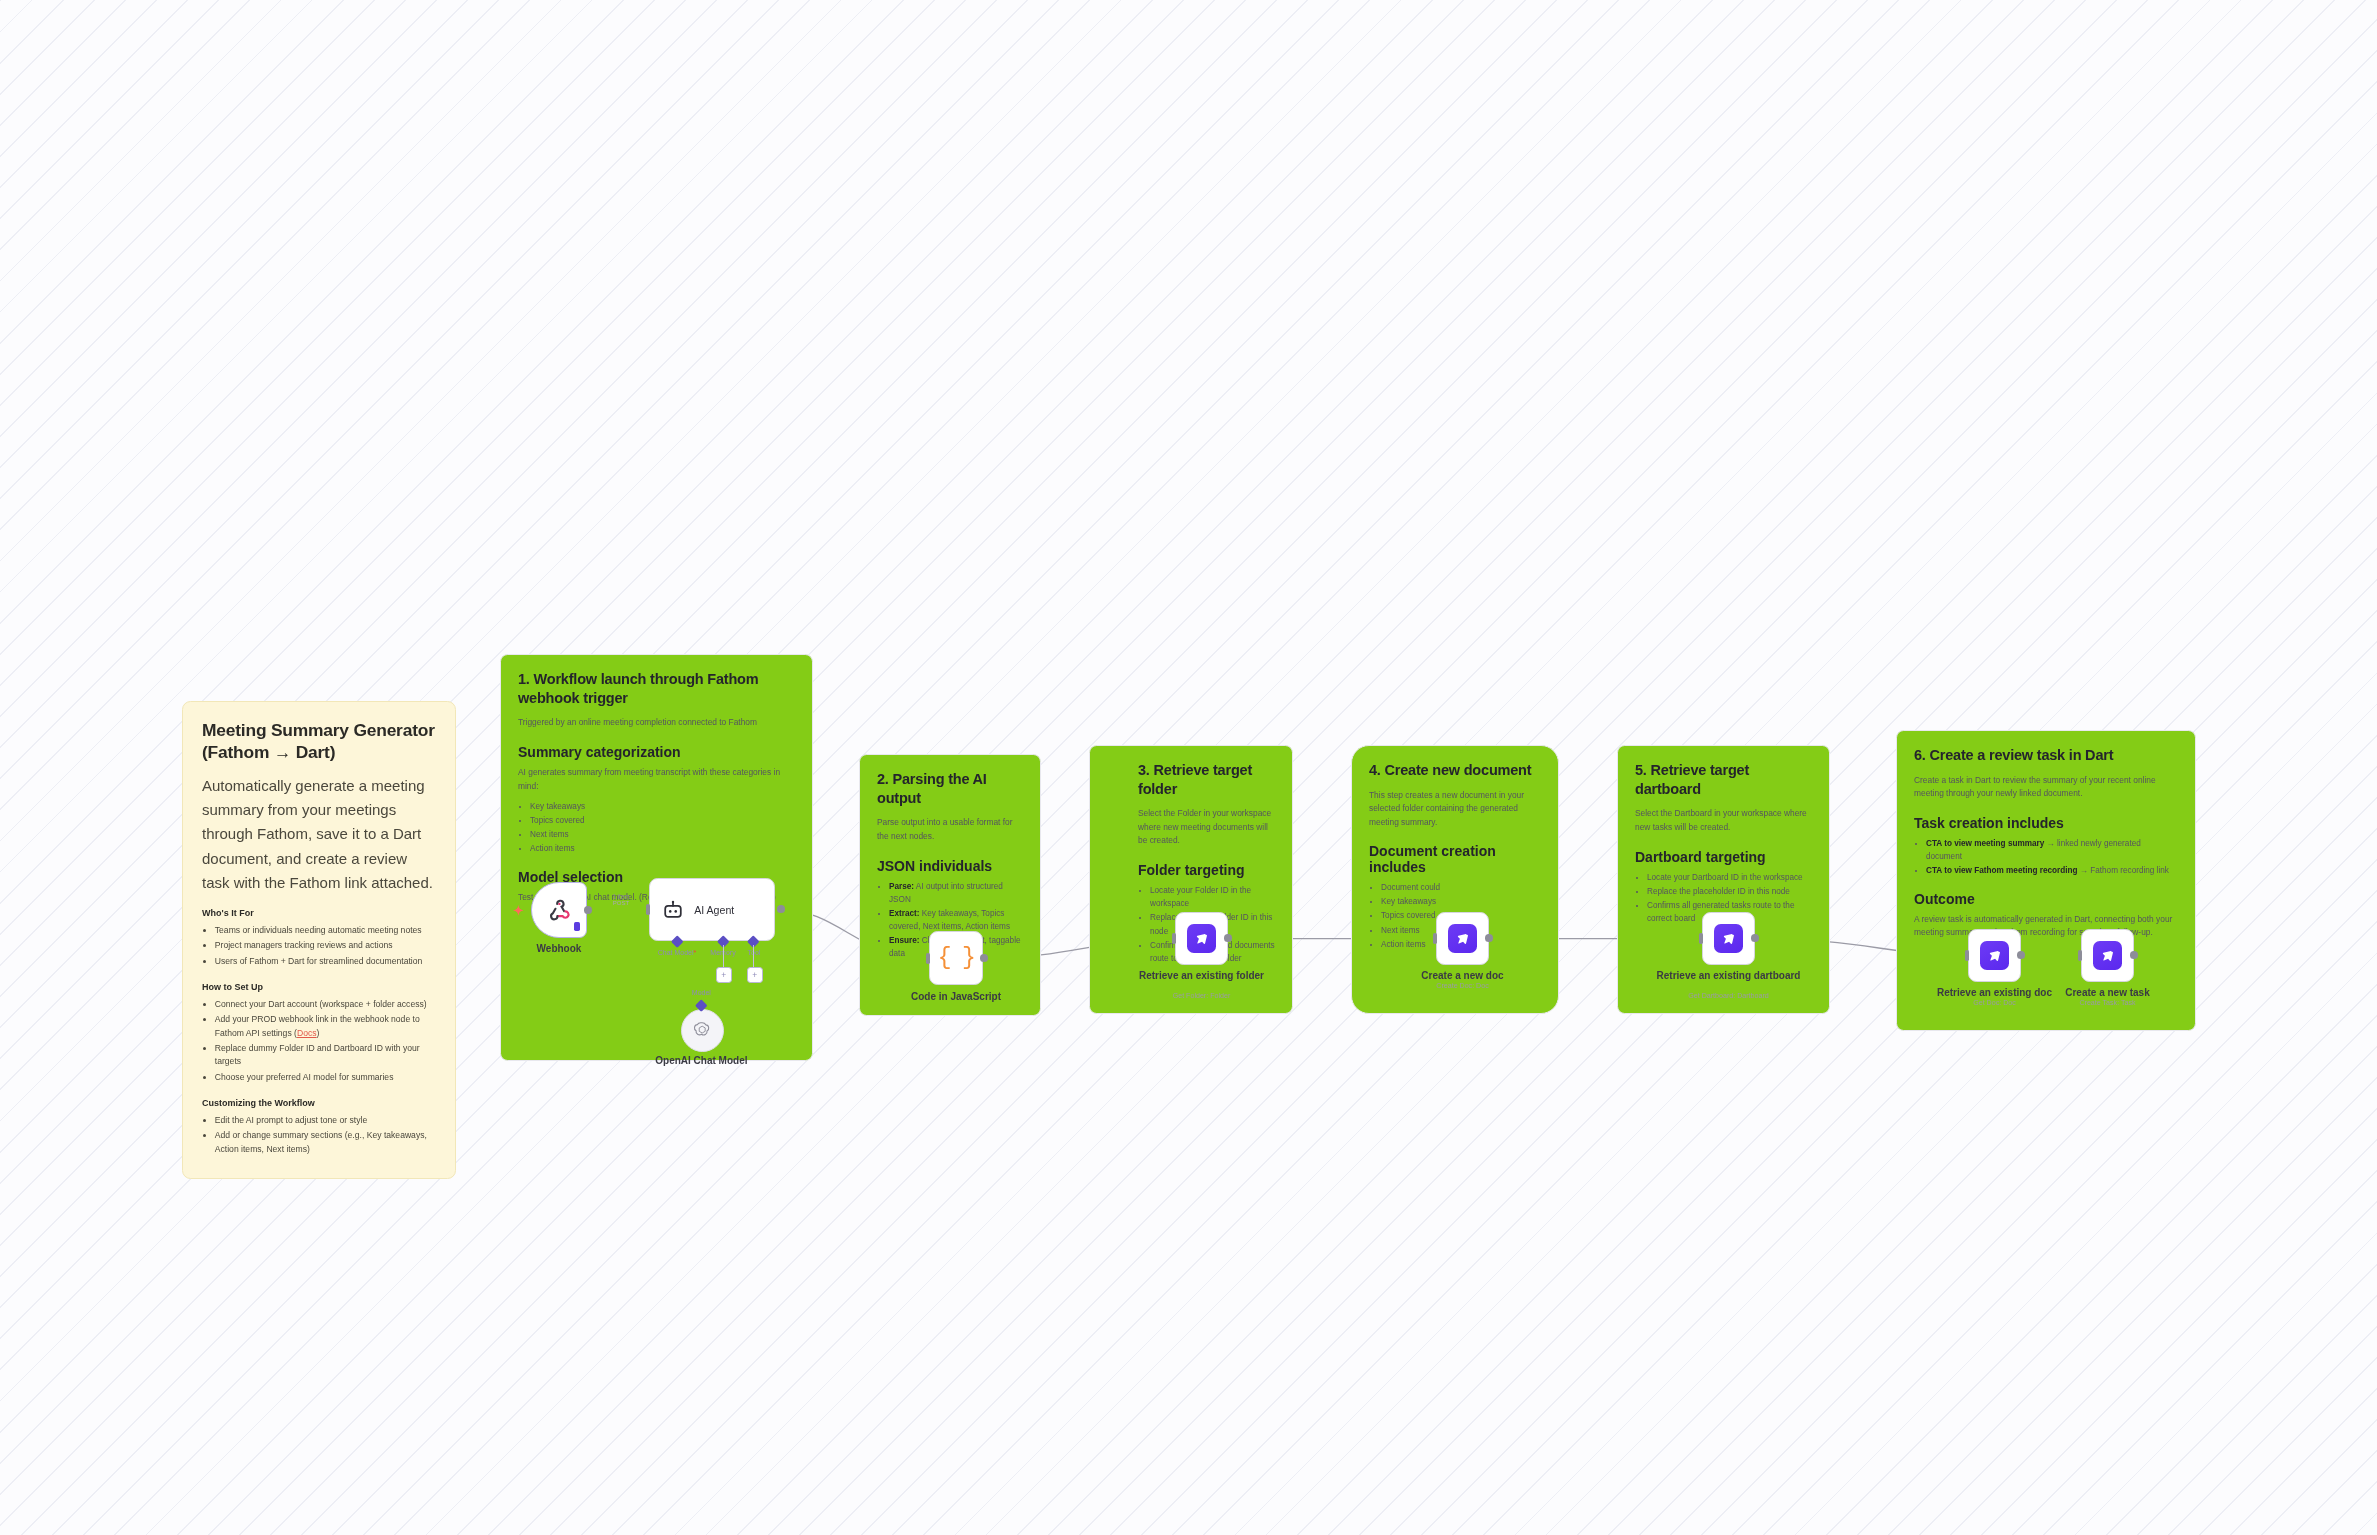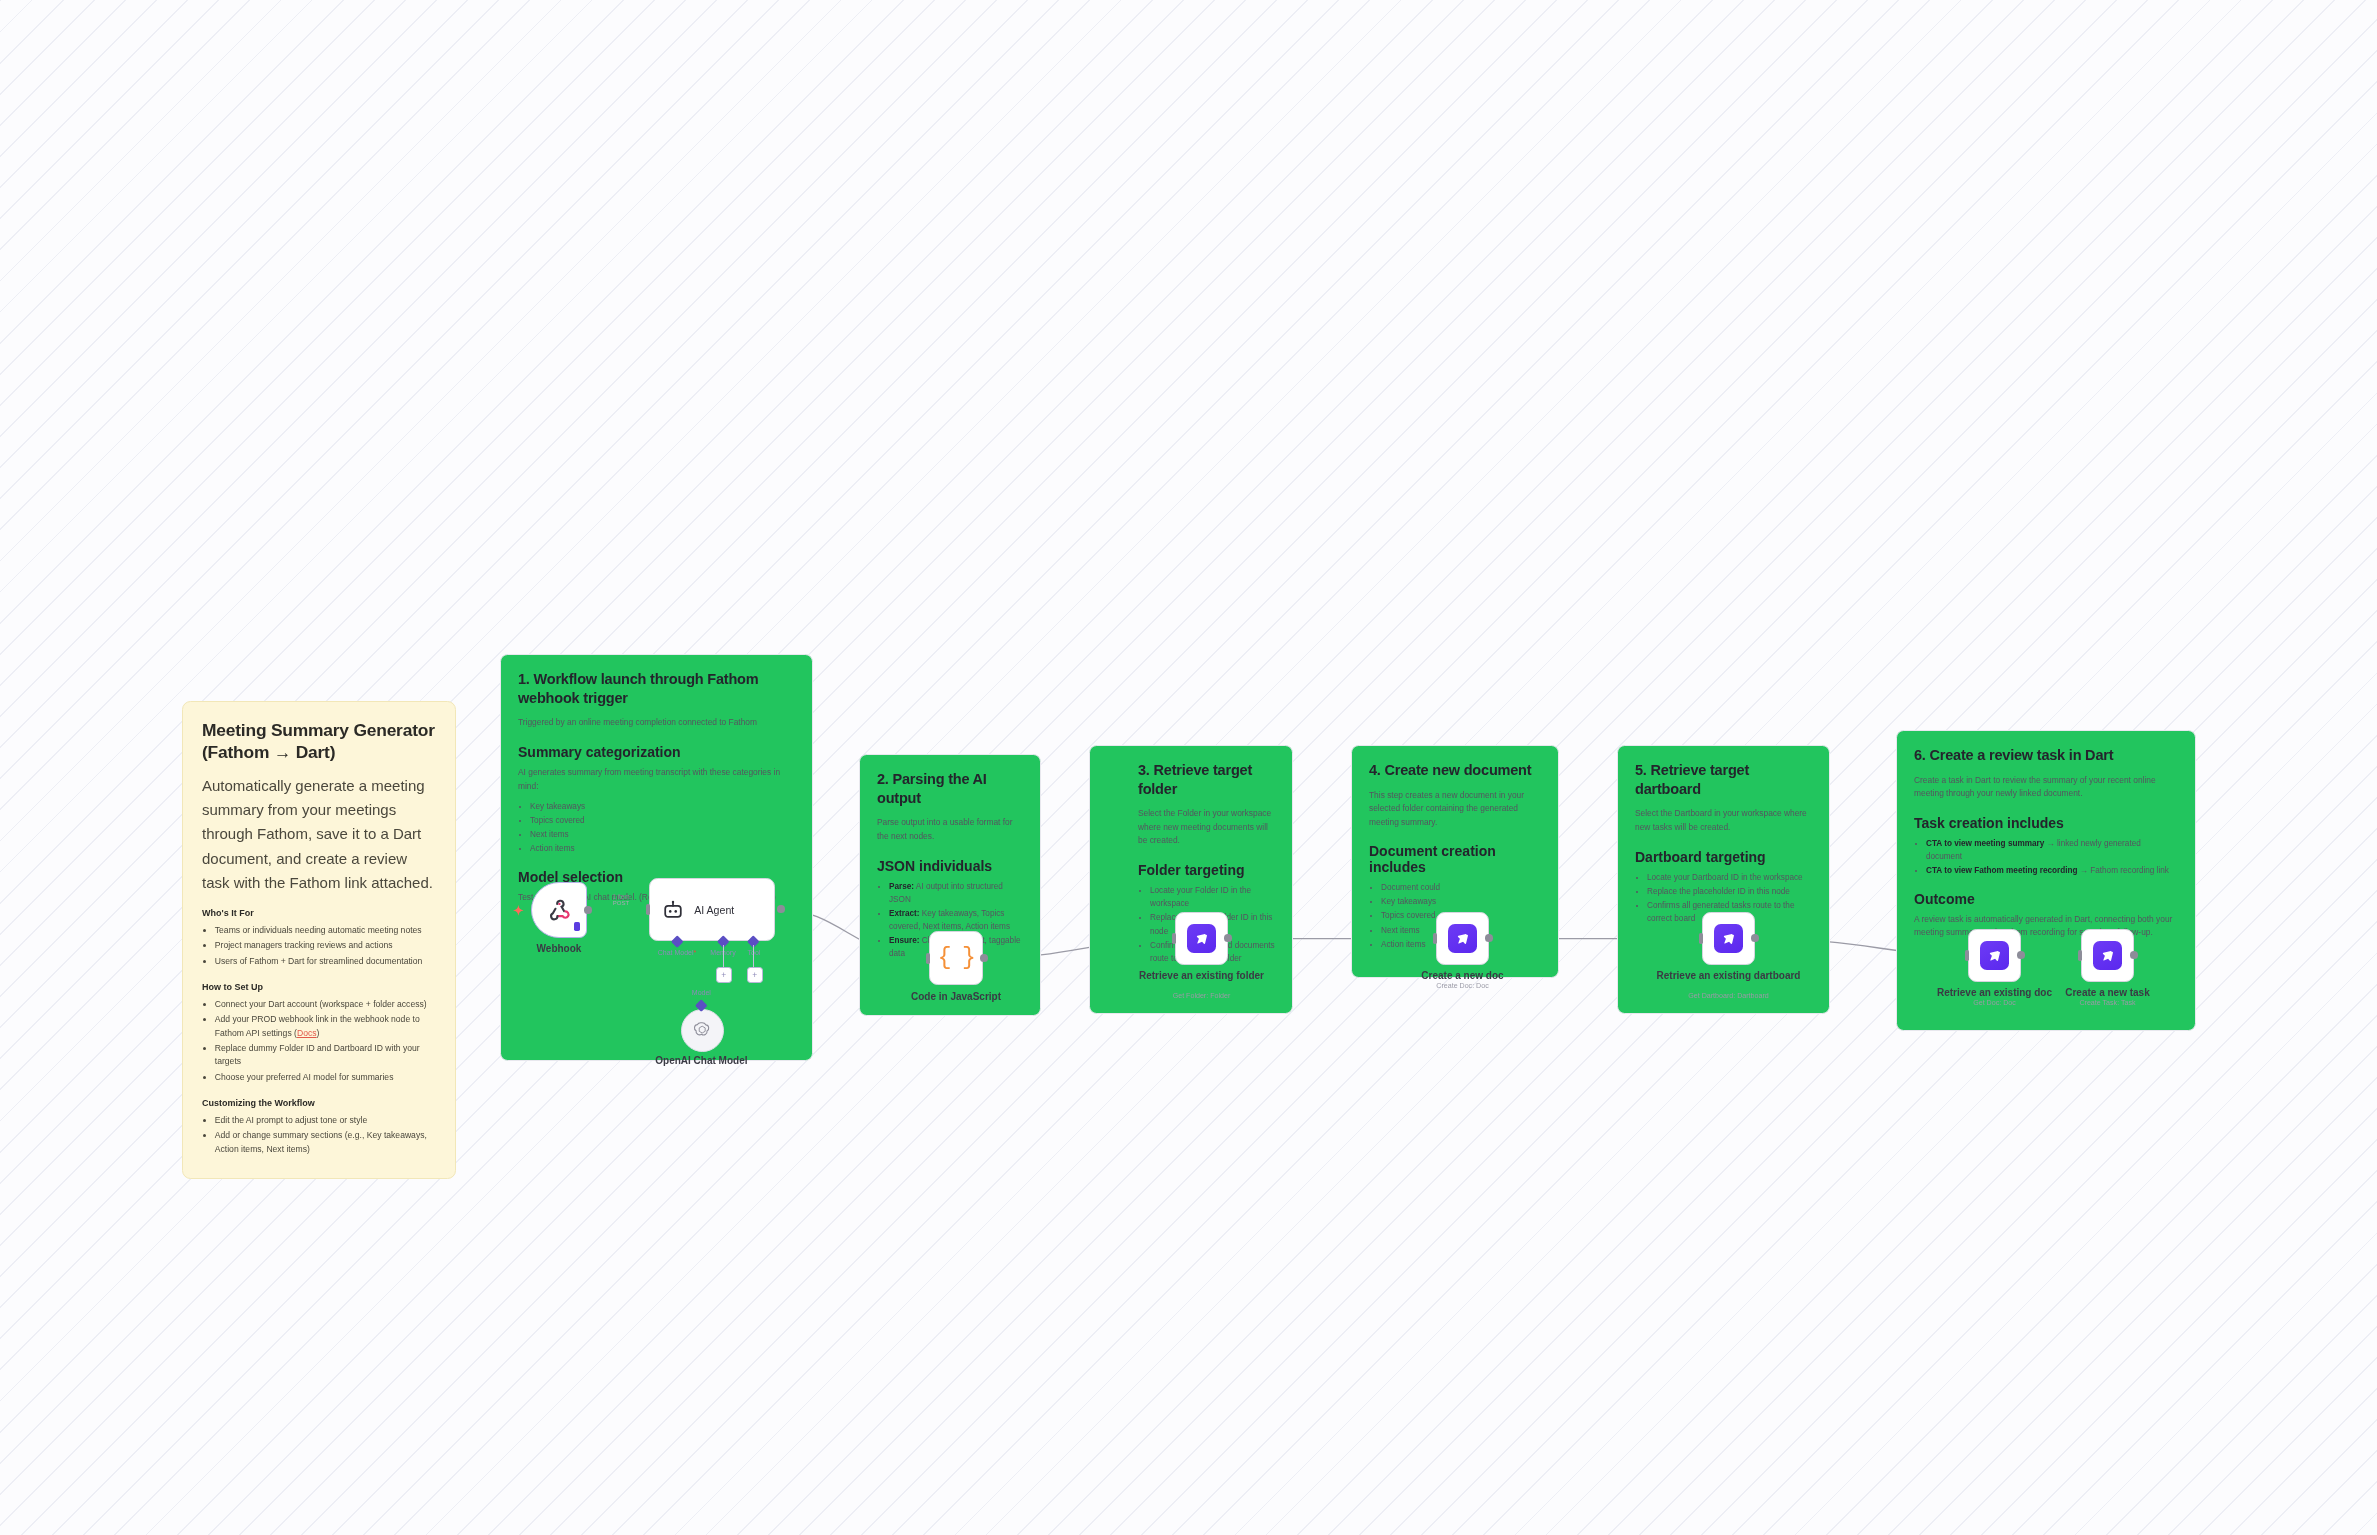--- a/index.html
+++ b/index.html
@@ -39,21 +39,21 @@
   }
   .sticky p{font-size:15px;line-height:1.62;margin:0 0 12.8px 0;color:#4a473c;}
   .sticky h2{font-size:9px;font-weight:700;margin:0 0 6px 0;color:#2b2a26;}
   .sticky ul{margin:0 0 13.6px 0;padding-left:12.8px;}
   .sticky li{font-size:8.6px;line-height:1.58;margin-bottom:1.7px;color:#4a473c;}
   .sticky a{color:#e2594a;text-decoration:underline;}
 
   
   .note{
     position:absolute;
-    background:#22c55e;
+    background:#84cc16;
     border:0.9px solid #e8e8ee;
     border-radius:7.7px;
     box-sizing:border-box;
     padding:15.3px 17px;
     color:#3c3c44;
   }
   .note h2{
     font-size:14.5px;line-height:1.3;margin:0 0 8.5px 0;
     font-weight:700;color:#24242c;letter-spacing:-0.2px;
   }
@@ -61,21 +61,21 @@
   .note h3{font-size:14px;font-weight:700;margin:0 0 6px 0;color:#24242c;}
   .note ul{margin:0;padding-left:12px;}
   .note li{font-size:8.2px;line-height:1.6;color:#55555f;margin-bottom:0.9px;}
   .note li b{color:#24242c;font-weight:700;}
   .note .sec{margin-bottom:13.6px;}
 
   
   #note1{left:500px;top:654px;width:313px;height:407px;}
   #note2{left:859px;top:754px;width:182px;height:262px;}
   #note3{left:1089px;top:745px;width:204px;height:269px;padding-left:48px;}
-  #note4{left:1351px;top:745px;width:208px;height:233px;}
+  #note4{left:1351px;top:745px;width:208px;height:269px;border-radius:18px;}
   #note5{left:1617px;top:745px;width:213px;height:269px;}
   #note6{left:1896px;top:730px;width:300px;height:301px;}
 
   
   #wires{position:absolute;inset:0;pointer-events:none;}
 
   
   .node{position:absolute;}
   .nodebox{
     background:#fff;border:1.2px solid #d5d5de;border-radius:7.7px;

